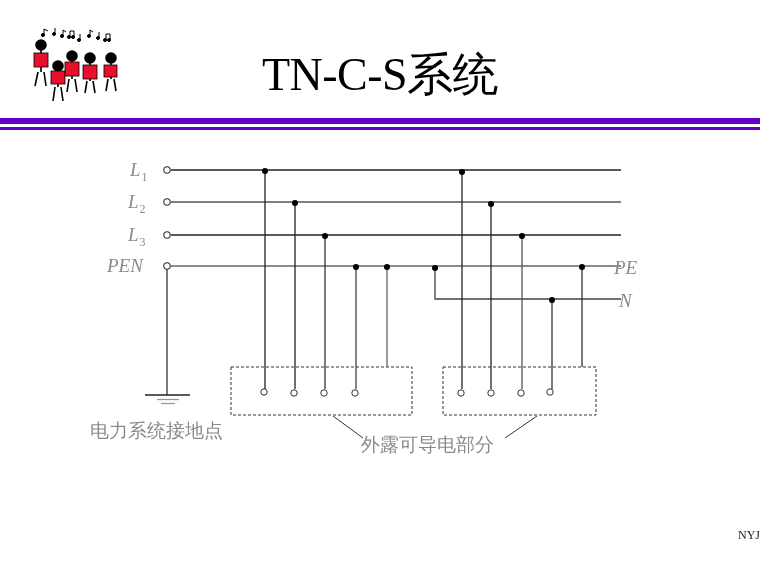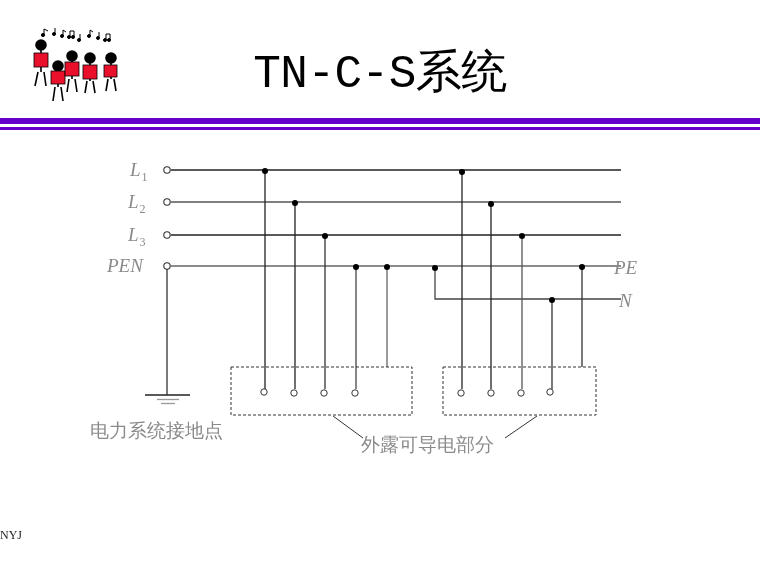--- a/index.html
+++ b/index.html
@@ -1,22 +1,22 @@
 <!DOCTYPE html>
 <html><head>
 <meta charset="utf-8">
 <style>
   html, body { margin: 0; padding: 0; background: #ffffff; }
   body { width: 760px; height: 568px; position: relative; overflow: hidden; font-family: "Liberation Serif", serif; }
-  .title { position: absolute; left: 0; width: 760px; top: 52px; text-align: center; font-family: Liberation Mono, monospace; font-size: 46px; color: #000; line-height: 1; letter-spacing: -0.5px; }
+  .title { position: absolute; left: 0; width: 760px; top: 52px; text-align: center; font-family: Liberation Serif, serif; font-size: 46px; color: #000; line-height: 1; letter-spacing: -0.5px; }
   .bar-thick { position: absolute; left: 0; top: 118px; width: 760px; height: 6px; background: #6600cc; }
   .bar-thin { position: absolute; left: 0; top: 127px; width: 760px; height: 3px; background: #6600cc; }
   .logo { position: absolute; left: 28px; top: 28px; width: 100px; height: 80px; }
   .diagram { position: absolute; left: 0; top: 0; width: 760px; height: 568px; }
-  .footer { position: absolute; left: 0; width: 760px; top: 528px; text-align: left; font-family: "Liberation Serif", serif; font-size: 12px; color: #222; }
+  .footer { position: absolute; left: 0; width: 760px; top: 528px; text-align: right; font-family: "Liberation Serif", serif; font-size: 12px; color: #222; }
   .lbl { font-family: "Liberation Serif", "DejaVu Serif", serif; font-style: italic; fill: #8a8a8a; font-size: 19px; }
   .sub { font-family: "Liberation Serif", serif; font-style: normal; fill: #8a8a8a; font-size: 12px; }
   .cn { font-family: "DejaVu Sans", sans-serif; fill: #8a8a8a; font-size: 19px; }
 </style>
 </head>
 <body>
 
 <div class="logo">
   <svg width="100" height="80" viewBox="0 0 100 80">
 

